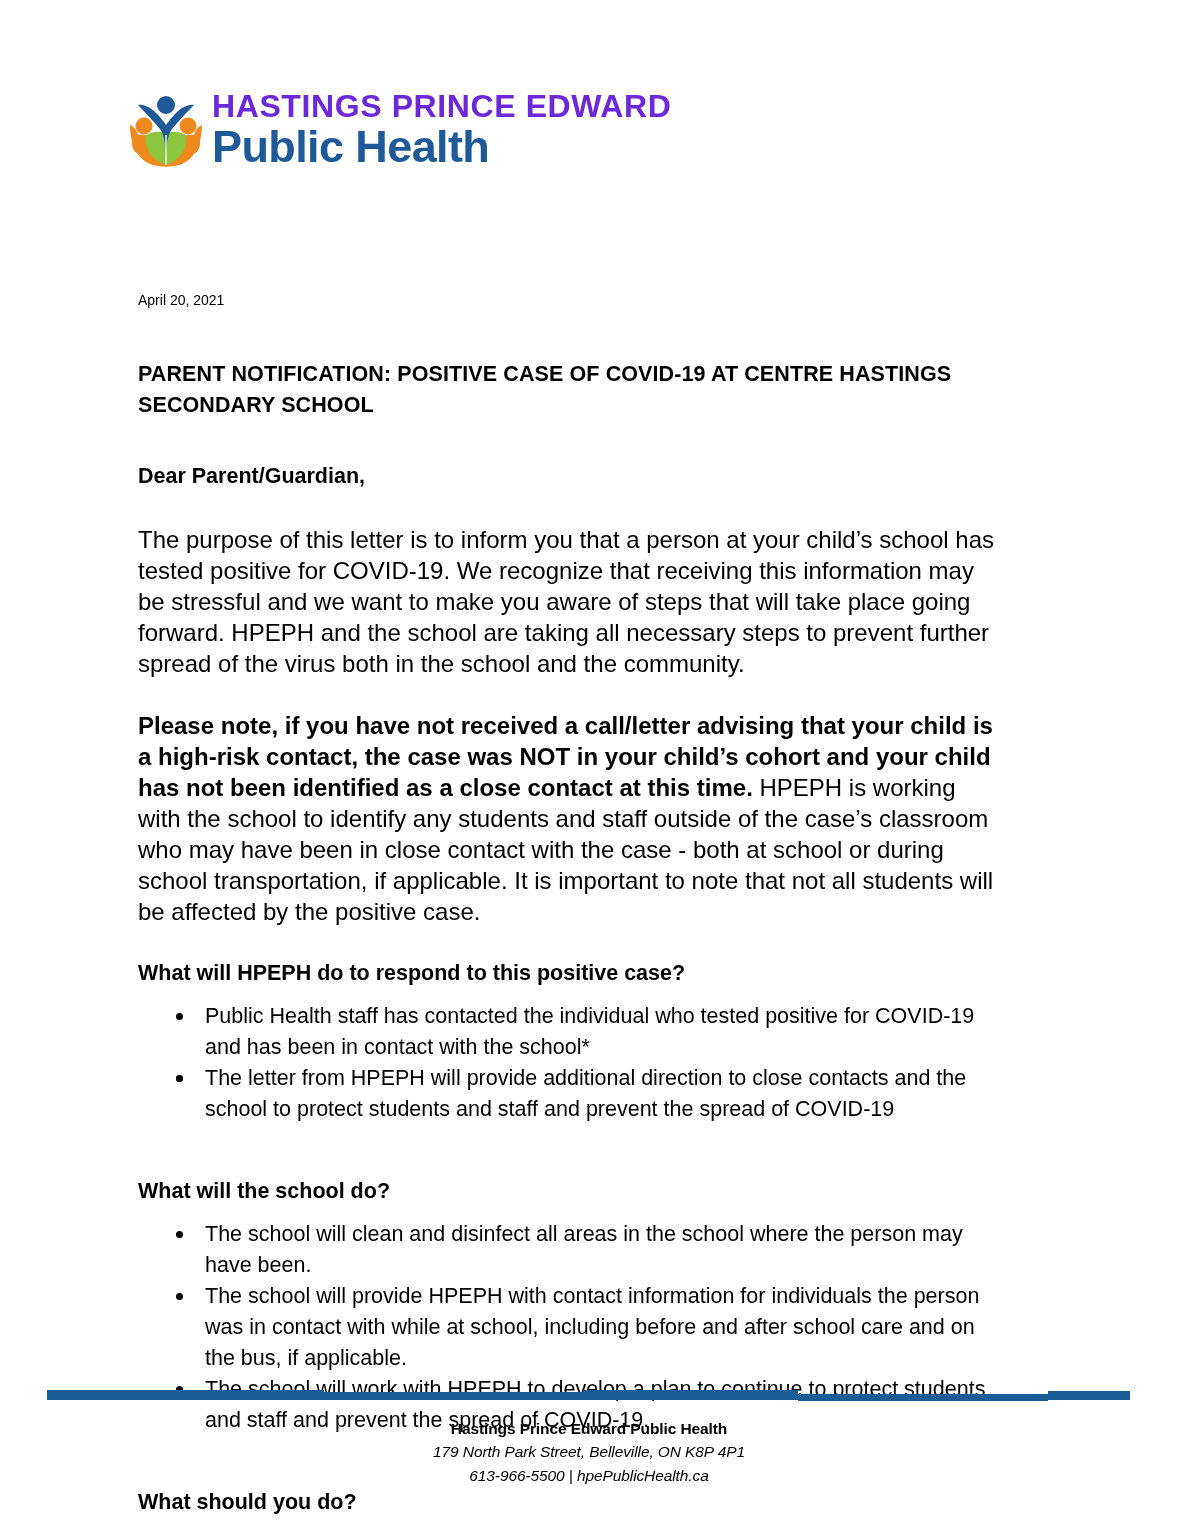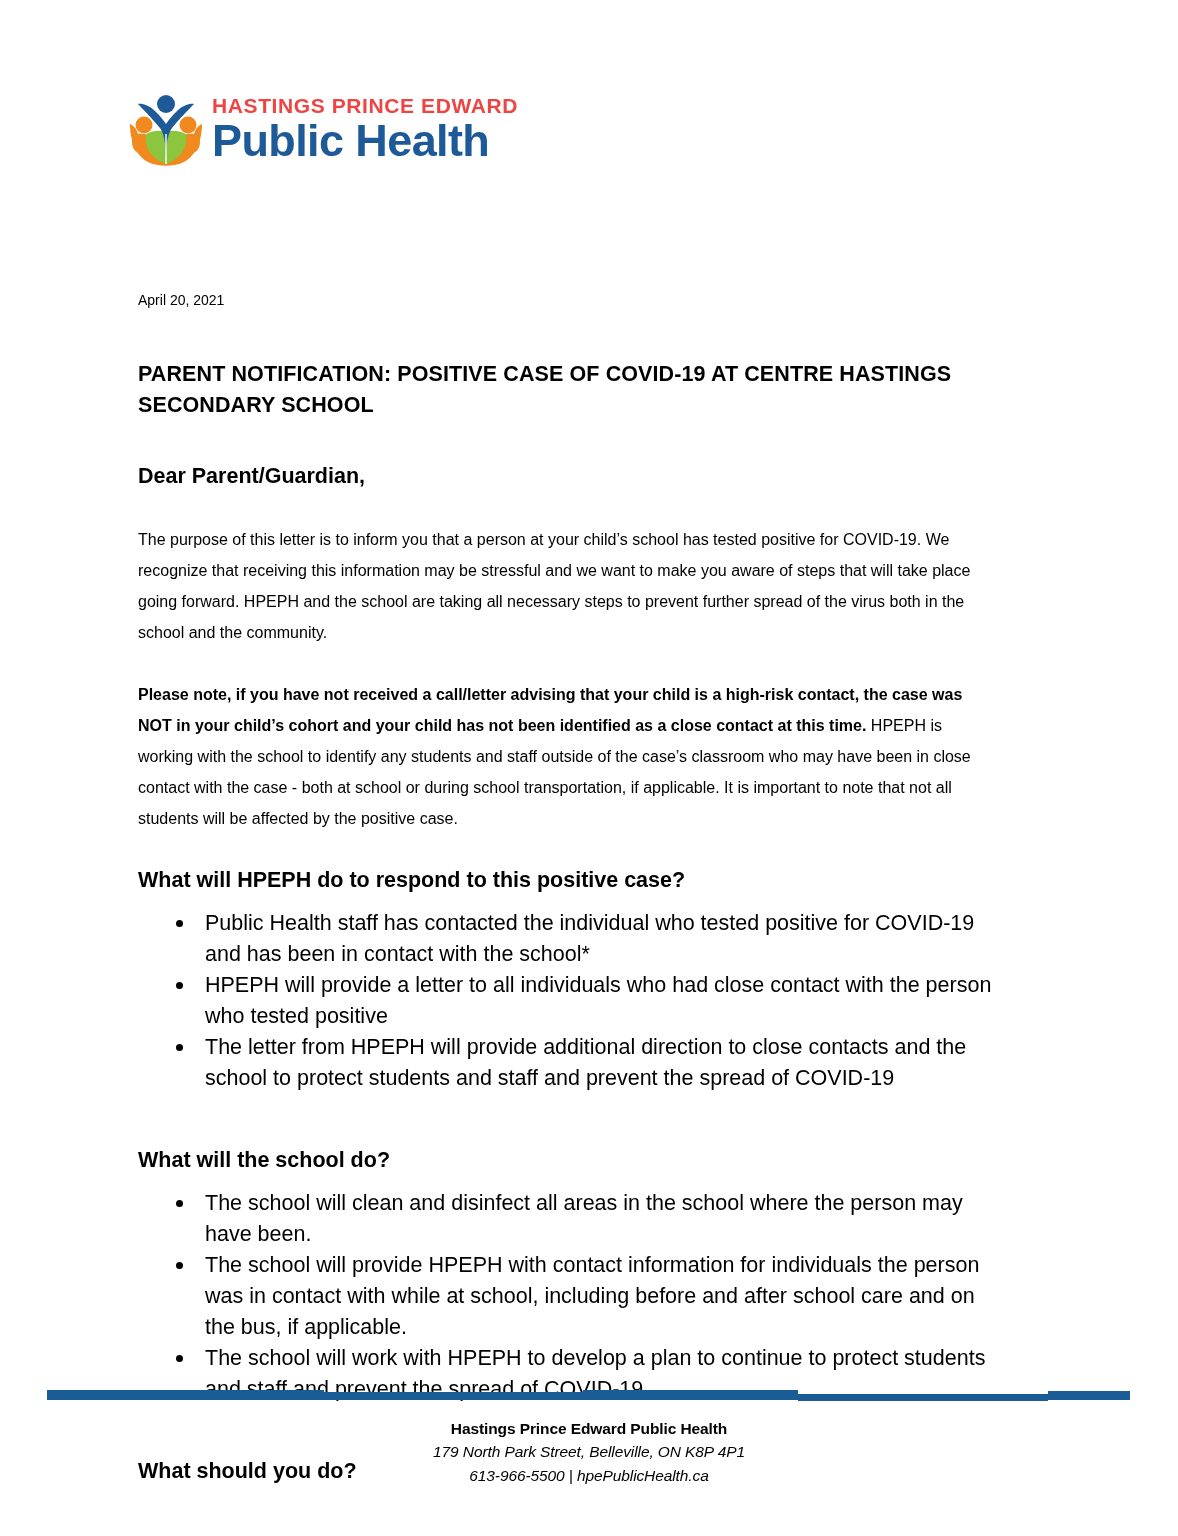--- a/index.html
+++ b/index.html
@@ -27,24 +27,24 @@
   .logo-mark {
     width: 76px;
     height: 78px;
     flex: 0 0 76px;
   }
   .logo-words {
     margin-left: 8px;
     line-height: 1;
   }
   .logo-line1 {
-    font-size: 21px;
+    font-size: 32px;
     font-weight: bold;
     letter-spacing: 0.6px;
-    color: #ef4444;
+    color: #6d28d9;
     font-family: "Liberation Sans", sans-serif;
     white-space: nowrap;
   }
   .logo-line2 {
     font-size: 45px;
     font-weight: bold;
     letter-spacing: -0.6px;
     color: #1e5a97;
     margin-top: 2px;
     white-space: nowrap;
@@ -69,21 +69,21 @@
     margin: 0 0 40px 0;
     letter-spacing: 0.1px;
   }
   .salutation {
     font-size: 21.5px;
     line-height: 31px;
     margin: 0 0 32px 0;
     font-weight: bold;
   }
   p.para {
-    font-size: 16px;
+    font-size: 24px;
     line-height: 31px;
     margin: 0 0 31px 0;
   }
   p.para b { font-weight: bold; }
   h3.section-head {
     font-size: 21.5px;
     font-weight: bold;
     line-height: 31px;
     margin: 0 0 10px 0;
   }
@@ -192,21 +192,21 @@
 
   <div class="salutation">Dear Parent/Guardian,</div>
 
   <p class="para">The purpose of this letter is to inform you that a person at your child’s school has tested positive for COVID-19. We recognize that receiving this information may be stressful and we want to make you aware of steps that will take place going forward. HPEPH and the school are taking all necessary steps to prevent further spread of the virus both in the school and the community.</p>
 
   <p class="para"><b>Please note, if you have not received a call/letter advising that your child is a high-risk contact, the case was NOT in your child’s cohort and your child has not been identified as a close contact at this time.</b><span> HPEPH is working with the school to identify any students and staff outside of the case’s classroom who may have been in close contact with the case - both at school or during school transportation, if applicable. It is important to note that not all students will be affected by the positive case.</span></p>
 
   <h3 class="section-head">What will HPEPH do to respond to this positive case?</h3>
   <ul class="bullets">
     <li><span class="dot"></span><span>Public Health staff has contacted the individual who tested positive for COVID-19 and has been in contact with the school*</span></li>
-    <li><span class="dot"></span><span>HPEPH will provide a letter to all individuals who had close contact with the person who tested positive</span></li>
+    <li><span class="dot"></span></li>
     <li><span class="dot"></span><span>The letter from HPEPH will provide additional direction to close contacts and the school to protect students and staff and prevent the spread of COVID-19</span></li>
   </ul>
 
   <div class="spacer-lg"></div>
 
   <h3 class="section-head">What will the school do?</h3>
   <ul class="bullets">
     <li><span class="dot"></span><span>The school will clean and disinfect all areas in the school where the person may have been.</span></li>
     <li><span class="dot"></span><span>The school will provide HPEPH with contact information for individuals the person was in contact with while at school, including before and after school care and on the bus, if applicable.</span></li>
     <li><span class="dot"></span><span>The school will work with HPEPH to develop a plan to continue to protect students and staff and prevent the spread of COVID-19.</span></li>

